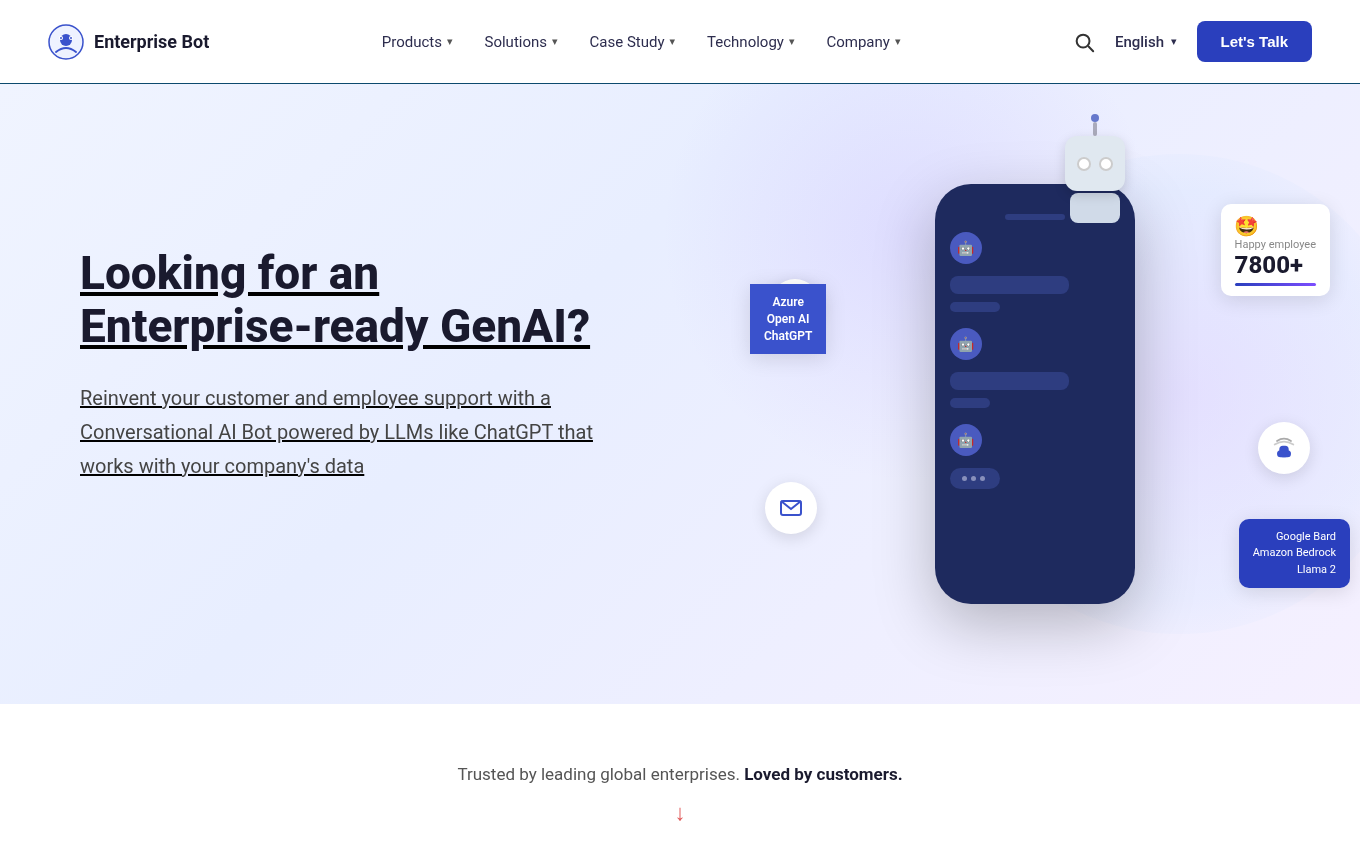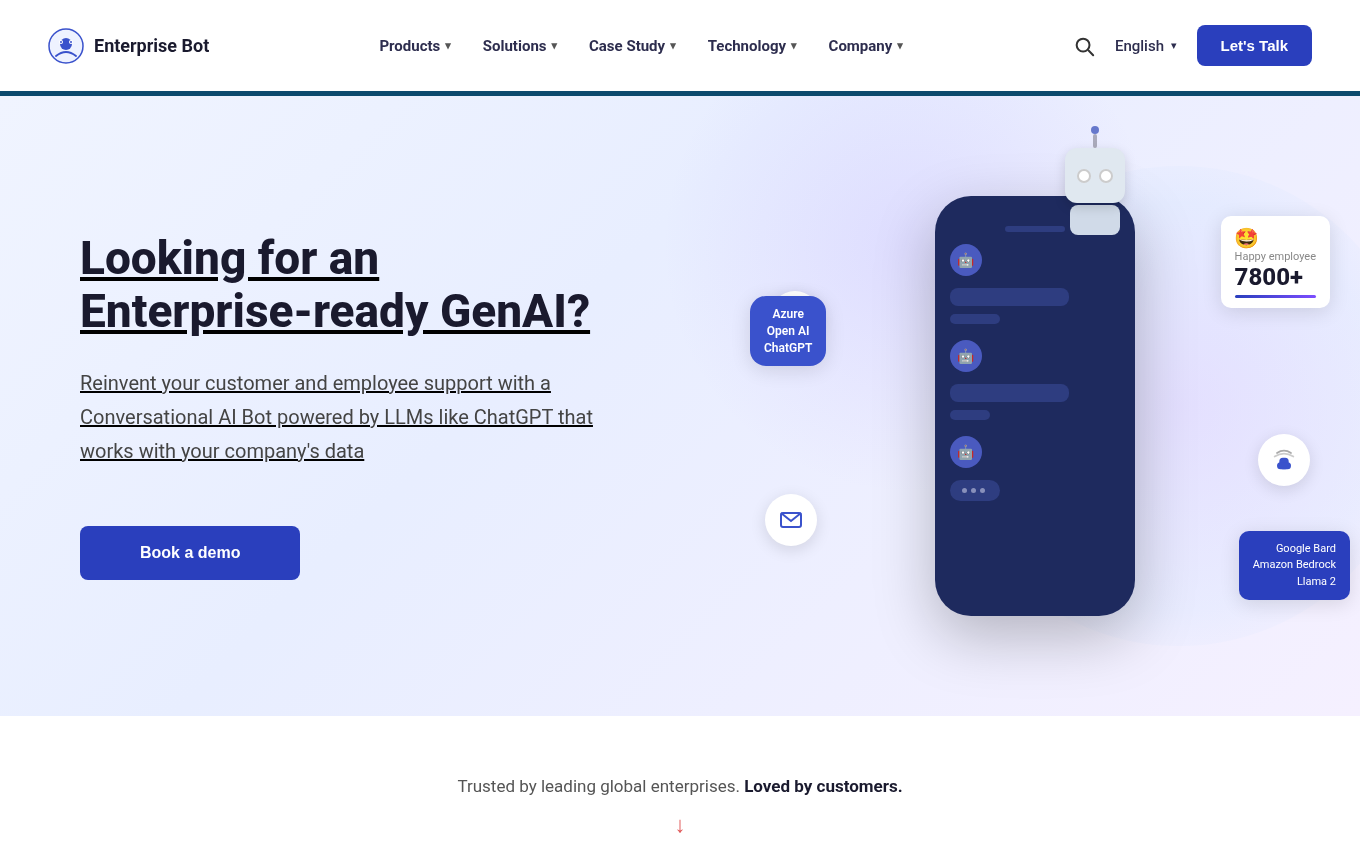--- a/index.html
+++ b/index.html
@@ -4,23 +4,23 @@
   <style>
     * { margin: 0; padding: 0; box-sizing: border-box; }
     body { font-family: -apple-system, BlinkMacSystemFont, 'Segoe UI', Roboto, sans-serif; background: #fff; overflow-x: hidden; }
 
     
     .navbar {
       display: flex;
       align-items: center;
       justify-content: space-between;
       padding: 0 48px;
-      height: 96px;
-      background: #fff;
-      border-bottom: 5px solid #0c4a6e;
+      height: 84px;
+      background: #fff;
+      border-bottom: 1px solid #0c4a6e;
       position: relative;
       z-index: 10;
     }
     .nav-logo {
       display: flex;
       align-items: center;
       gap: 10px;
       text-decoration: none;
     }
     .nav-logo-icon {
@@ -38,21 +38,21 @@
       gap: 32px;
       list-style: none;
     }
     .nav-links li a {
       display: flex;
       align-items: center;
       gap: 5px;
       text-decoration: none;
       color: #2d2d4e;
       font-size: 15px;
-      font-weight: 700;
+      font-weight: 400;
     }
     .nav-links li a .chevron {
       font-size: 11px;
       color: #555;
     }
     .nav-right {
       display: flex;
       align-items: center;
       gap: 20px;
     }
@@ -301,21 +301,21 @@
     }
     .azure-card {
       top: 200px;
       left: 40px;
       background: #3a52cc;
       color: #fff;
       font-size: 12px;
       font-weight: 600;
       text-align: center;
       line-height: 1.4;
-      border-radius: 16px;
+      border-radius: 0;
     }
     .happy-clients-card {
       top: 120px;
       right: 30px;
       text-align: left;
     }
     .happy-clients-card .emoji {
       font-size: 20px;
     }
     .happy-clients-card .label {
@@ -457,21 +457,20 @@
       <span class="chevron">▾</span>
     </div>
     <button class="cta-button">Let's Talk</button>
   </div>
 </nav>
 
 <section class="hero">
   <div class="hero-content">
     <h1 class="hero-title">Looking for an Enterprise-ready GenAI?</h1>
     <p class="hero-description">Reinvent your customer and employee support with a Conversational AI Bot powered by LLMs like ChatGPT that works with your company's data</p>
-    <button class="book-demo-btn">Book a demo</button>
   </div>
 
   <div class="hero-illustration">
     <div class="circle-bg"></div>
 
     <div class="robot-figure">
       <div class="robot-antenna-tip"></div>
       <div class="robot-antenna"></div>
       <div class="robot-head">
         <span class="robot-eye"></span>

